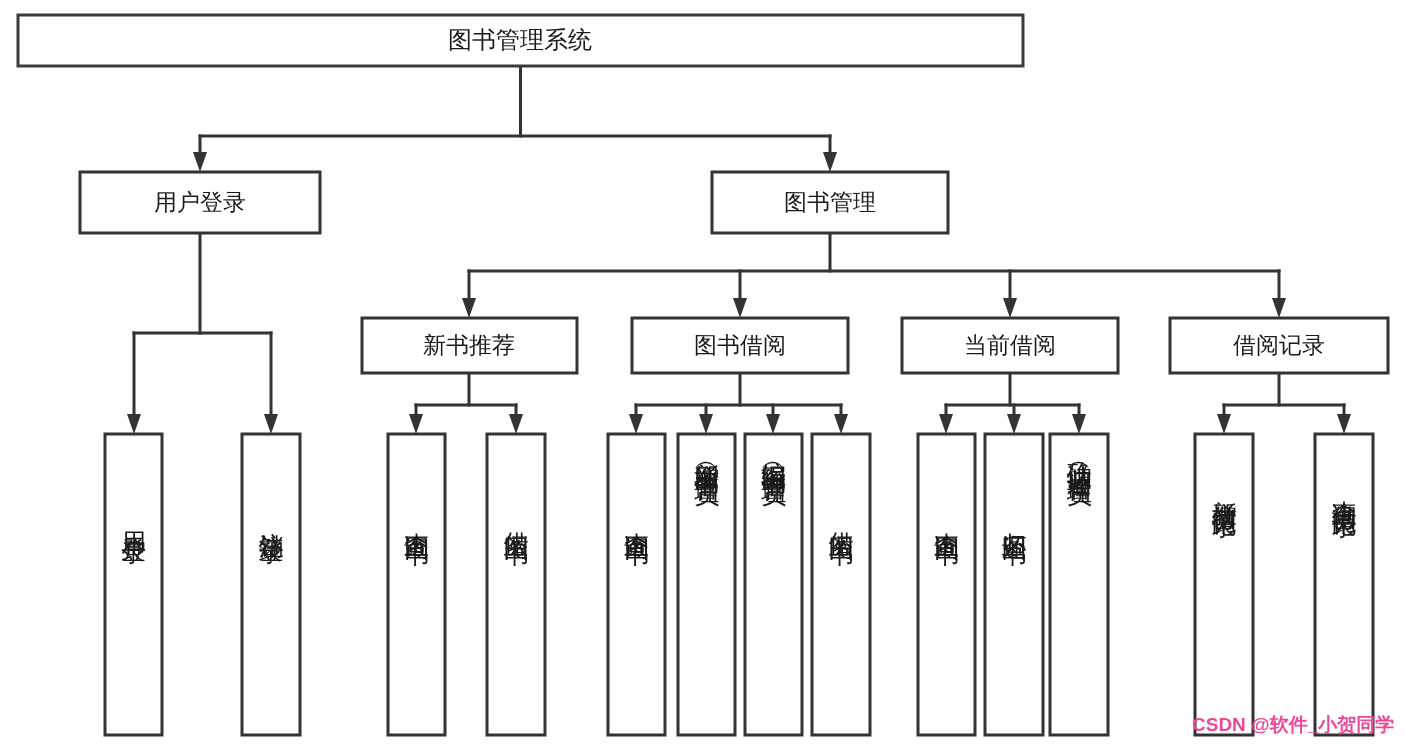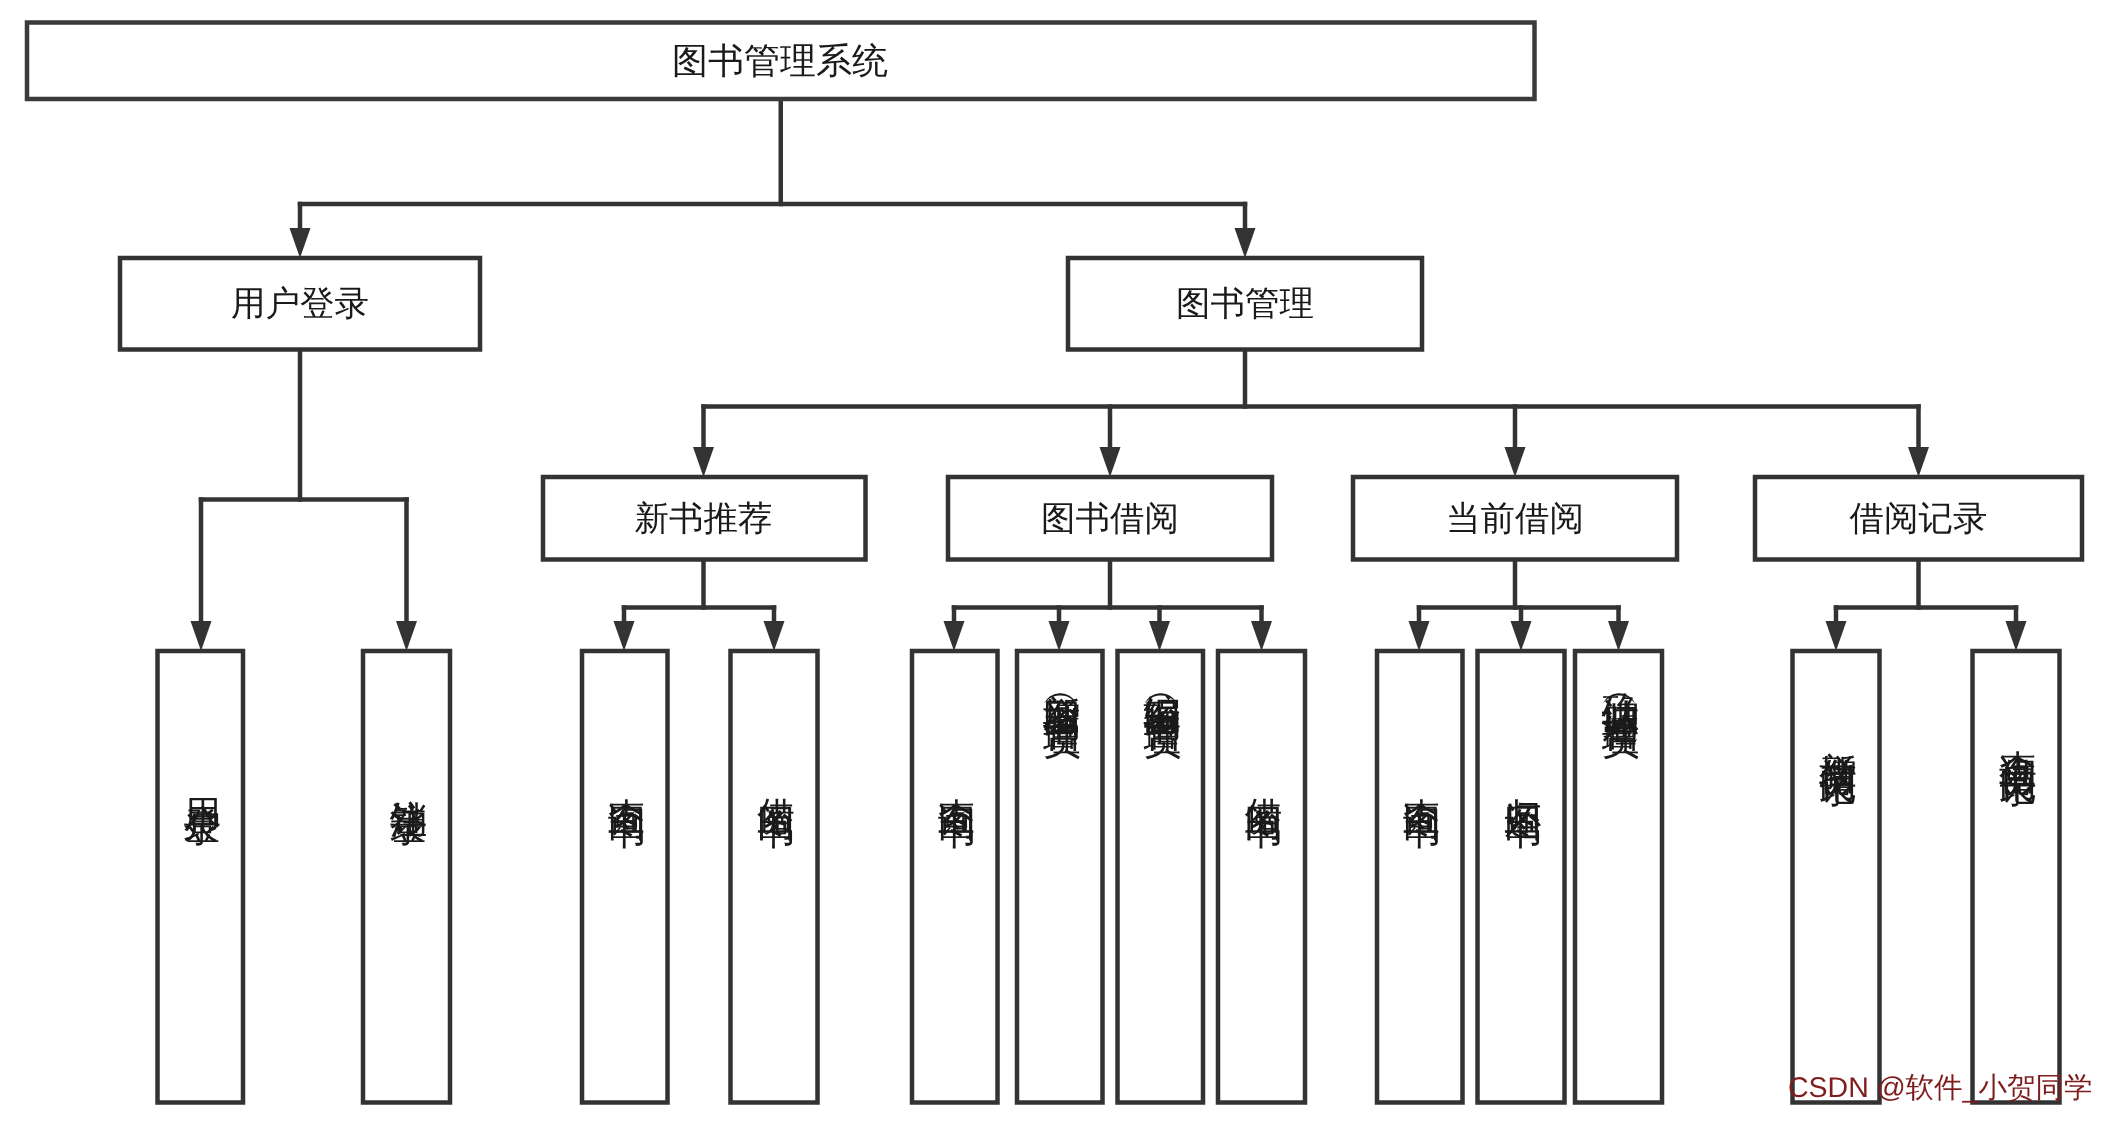--- a/index.html
+++ b/index.html
@@ -65,24 +65,25 @@
     font-size: 25px;
     line-height: 1.18;
     color: #1a1a1a;
     letter-spacing: 3px;
     white-space: nowrap;
   }
   .watermark {
     position: absolute;
     font-family: "Liberation Sans", "DejaVu Sans", sans-serif;
     font-size: 19px;
-    color: #7f1d1d;
+    color: #ec4899;
     white-space: nowrap;
     left: 1192px;
     top: 712px;
+    font-weight: bold;
   }
 </style>
 </head>
 <body>
 
 <svg id="diagram" viewBox="0 0 1405 747">
   <defs>
     <marker id="arrow" viewBox="0 0 12 16" refX="6" refY="15" markerWidth="12" markerHeight="16" orient="auto-start-reverse" markerUnits="userSpaceOnUse">
       <path d="M 0 0 L 12 0 L 6 16 Z" class="arrowhead"></path>
     </marker>

